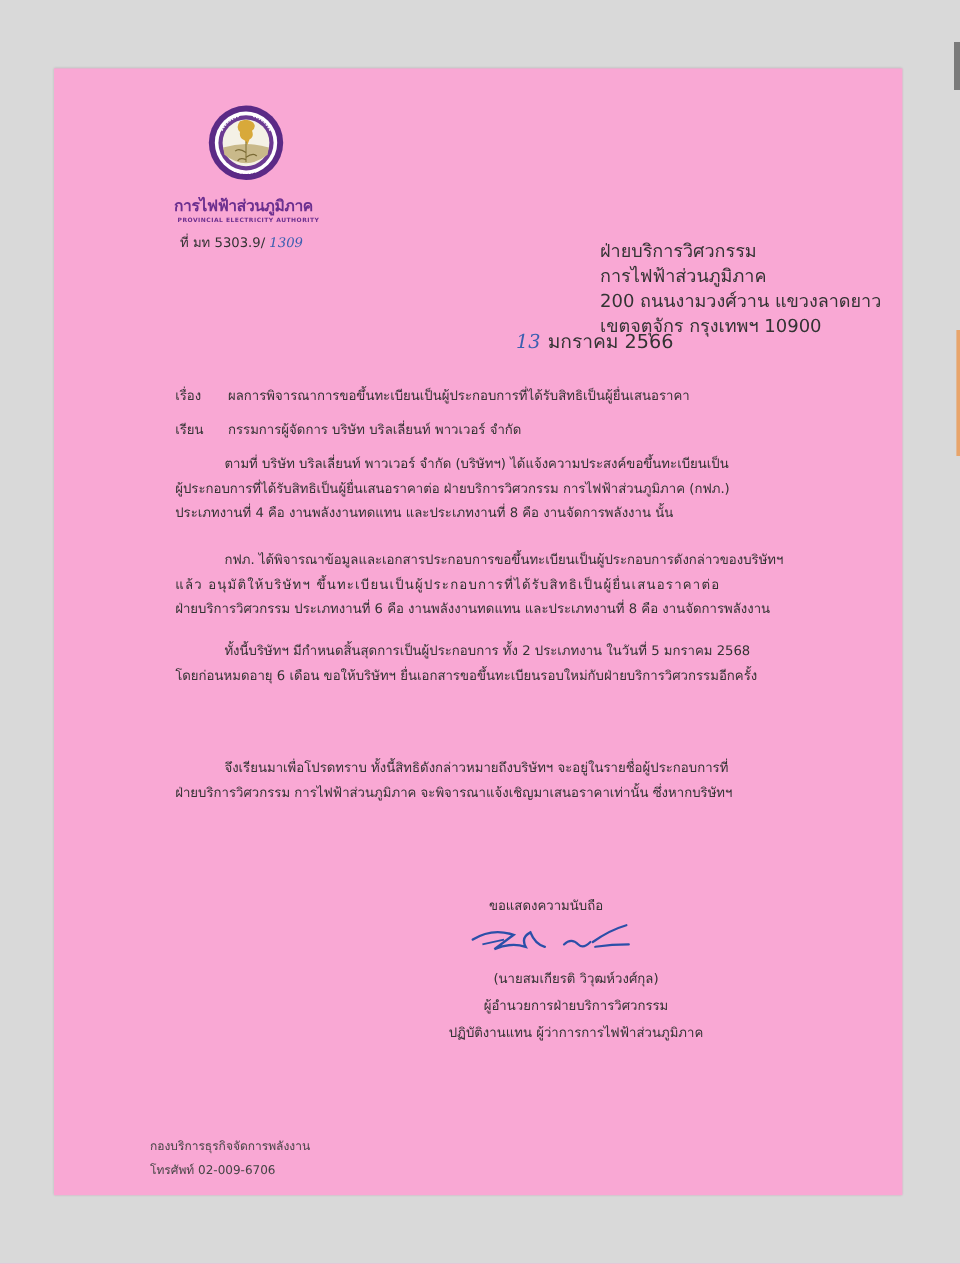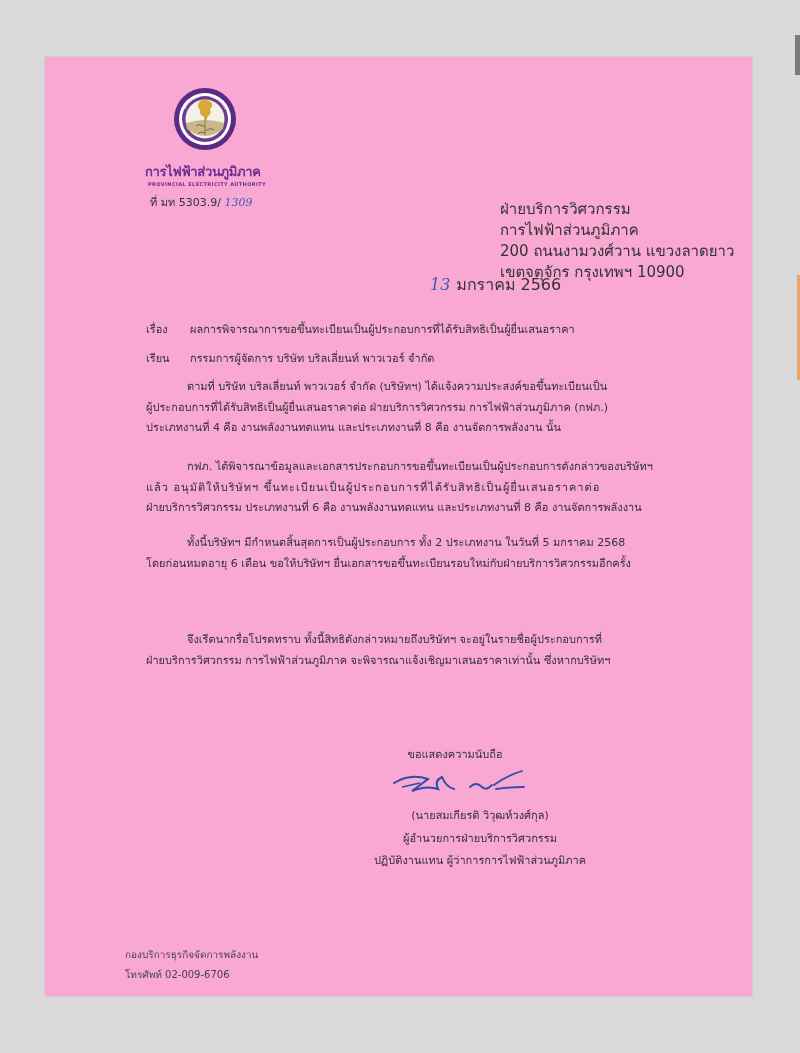--- a/index.html
+++ b/index.html
@@ -209,21 +209,21 @@
     <span class="line">ฝ่ายบริการวิศวกรรม ประเภทงานที่ 6 คือ งานพลังงานทดแทน และประเภทงานที่ 8 คือ งานจัดการพลังงาน</span>
   </div>
 
   <div class="para" style="top:476px;">
     <span class="line indent">ทั้งนี้บริษัทฯ มีกำหนดสิ้นสุดการเป็นผู้ประกอบการ ทั้ง 2 ประเภทงาน ในวันที่ 5 มกราคม 2568</span>
     <span class="line">โดยก่อนหมดอายุ 6 เดือน ขอให้บริษัทฯ ยื่นเอกสารขอขึ้นทะเบียนรอบใหม่กับฝ่ายบริการวิศวกรรมอีกครั้ง</span>
   </div>
 
 
   <div class="para" style="top:573px;">
-    <span class="line indent">จึงเรีตนากรื่อโปรดทราบ ทั้งนี้สิทธิดังกล่าวหมายถึงบริษัทฯ จะอยู่ในรายชื่อผู้ประกอบการที่</span>
+    <span class="line indent">จึงเรียนมาเพื่อโปรดทราบ ทั้งนี้สิทธิดังกล่าวหมายถึงบริษัทฯ จะอยู่ในรายชื่อผู้ประกอบการที่</span>
     <span class="line">ฝ่ายบริการวิศวกรรม การไฟฟ้าส่วนภูมิภาค จะพิจารณาแจ้งเชิญมาเสนอราคาเท่านั้น ซึ่งหากบริษัทฯ</span>
   </div>
 
   <div class="closing" style="top:688px;">ขอแสดงความนับถือ</div>
 
   <svg class="signature" viewBox="0 0 140 36">
     <path d="M4 18 Q20 8 38 14 Q30 20 22 26 Q36 20 48 24 Q44 16 52 12 Q56 22 64 24" stroke="#2b4fa8" stroke-width="2" fill="none" stroke-linecap="round"></path>
     <path d="M12 22 L30 18" stroke="#2b4fa8" stroke-width="1.6" fill="none"></path>
     <path d="M80 22 Q86 16 92 22 Q96 26 102 20" stroke="#2b4fa8" stroke-width="1.8" fill="none" stroke-linecap="round"></path>
     <path d="M104 20 Q118 10 132 6 M106 24 Q120 22 134 22" stroke="#2b4fa8" stroke-width="1.8" fill="none" stroke-linecap="round"></path>

